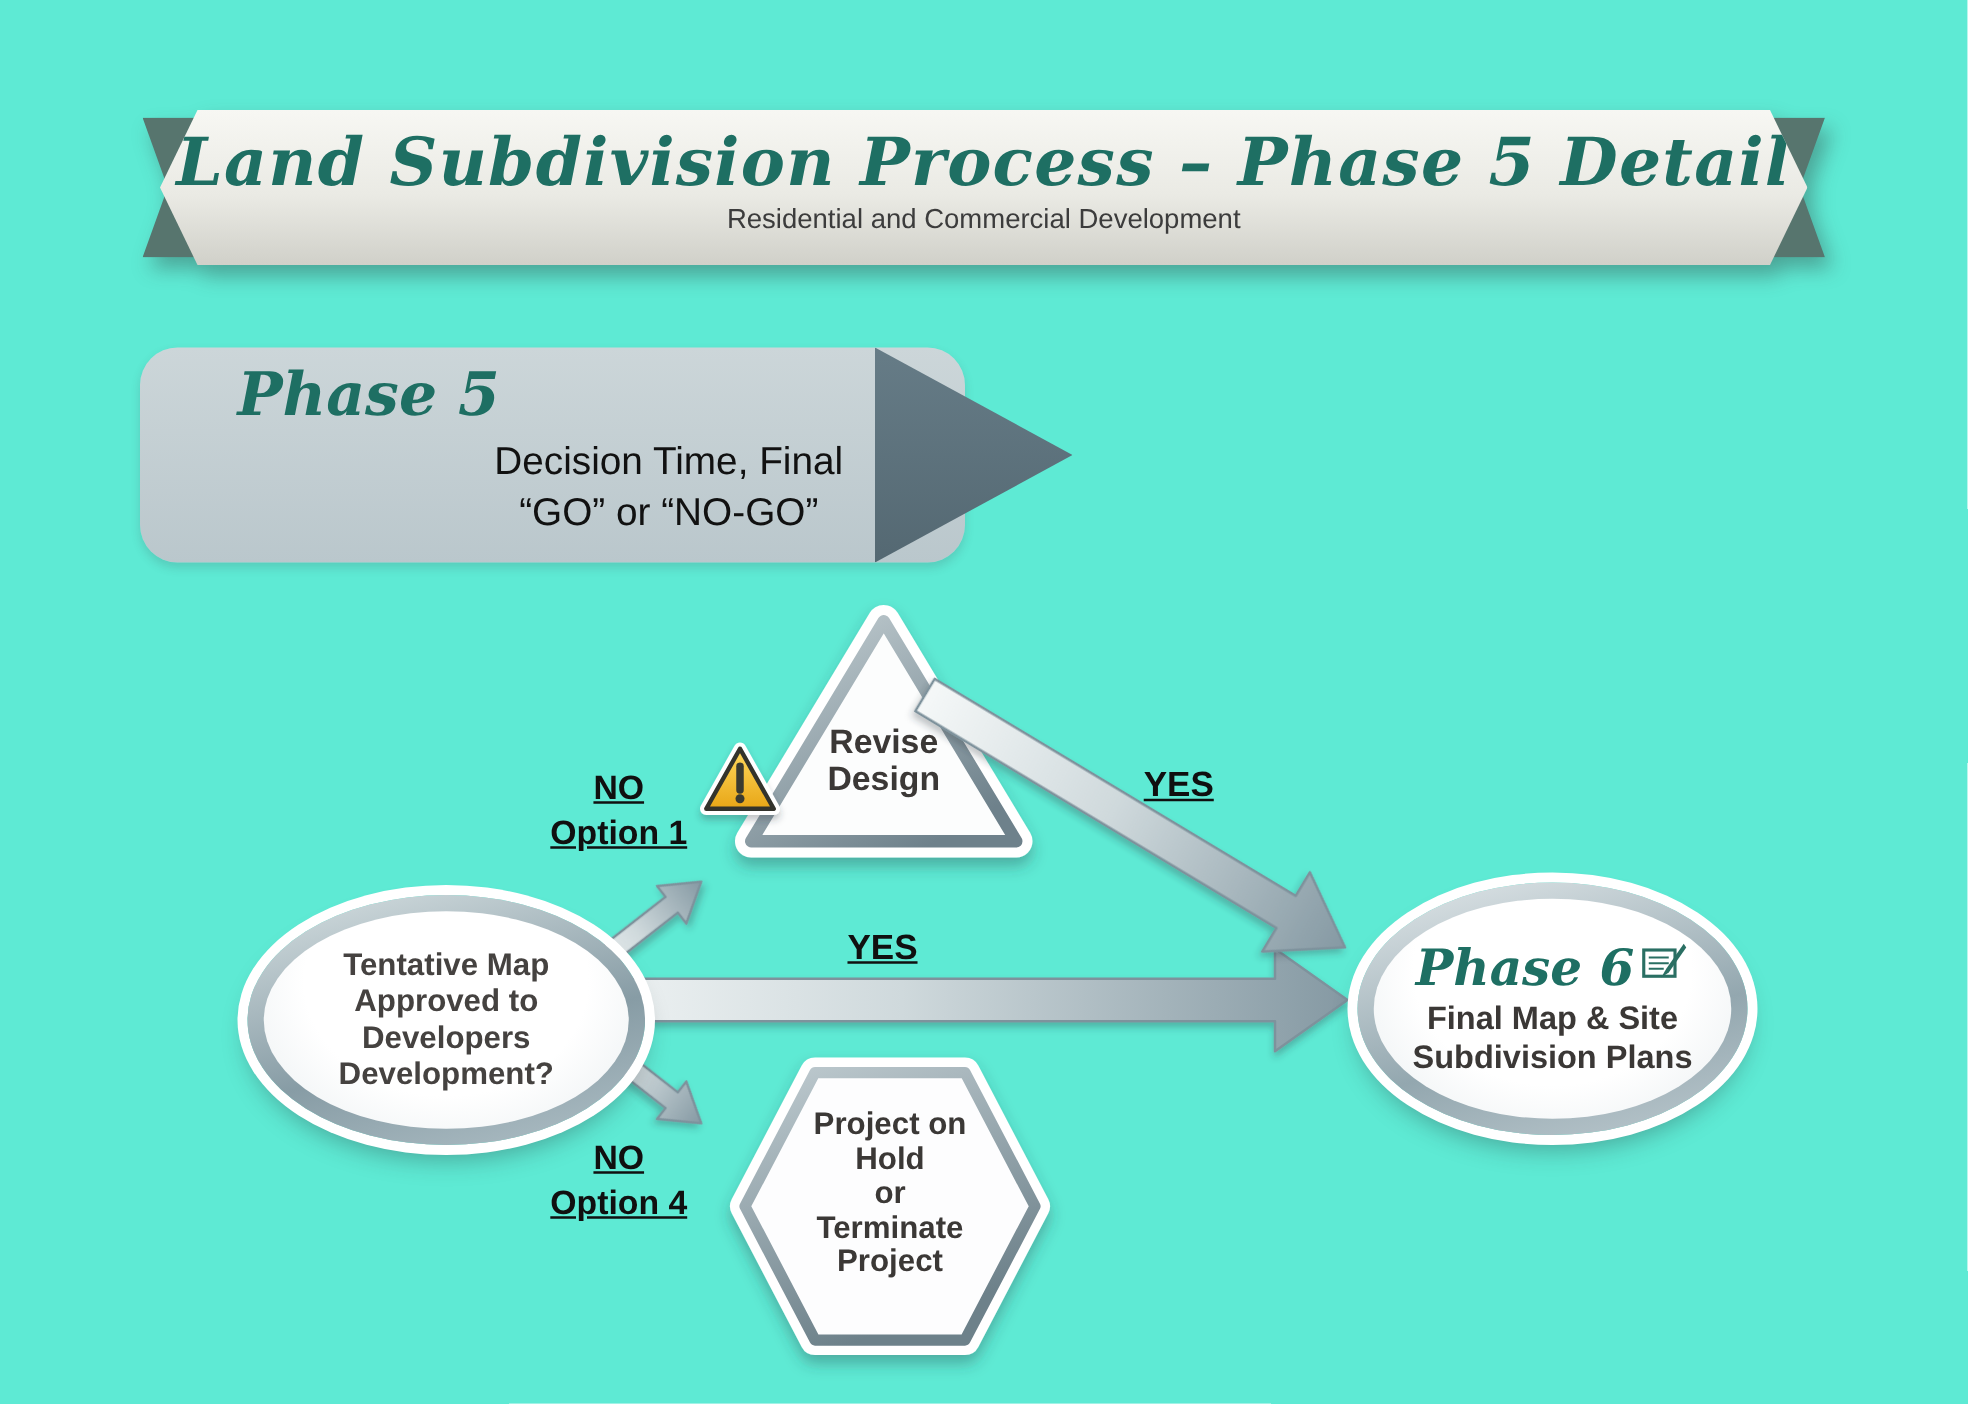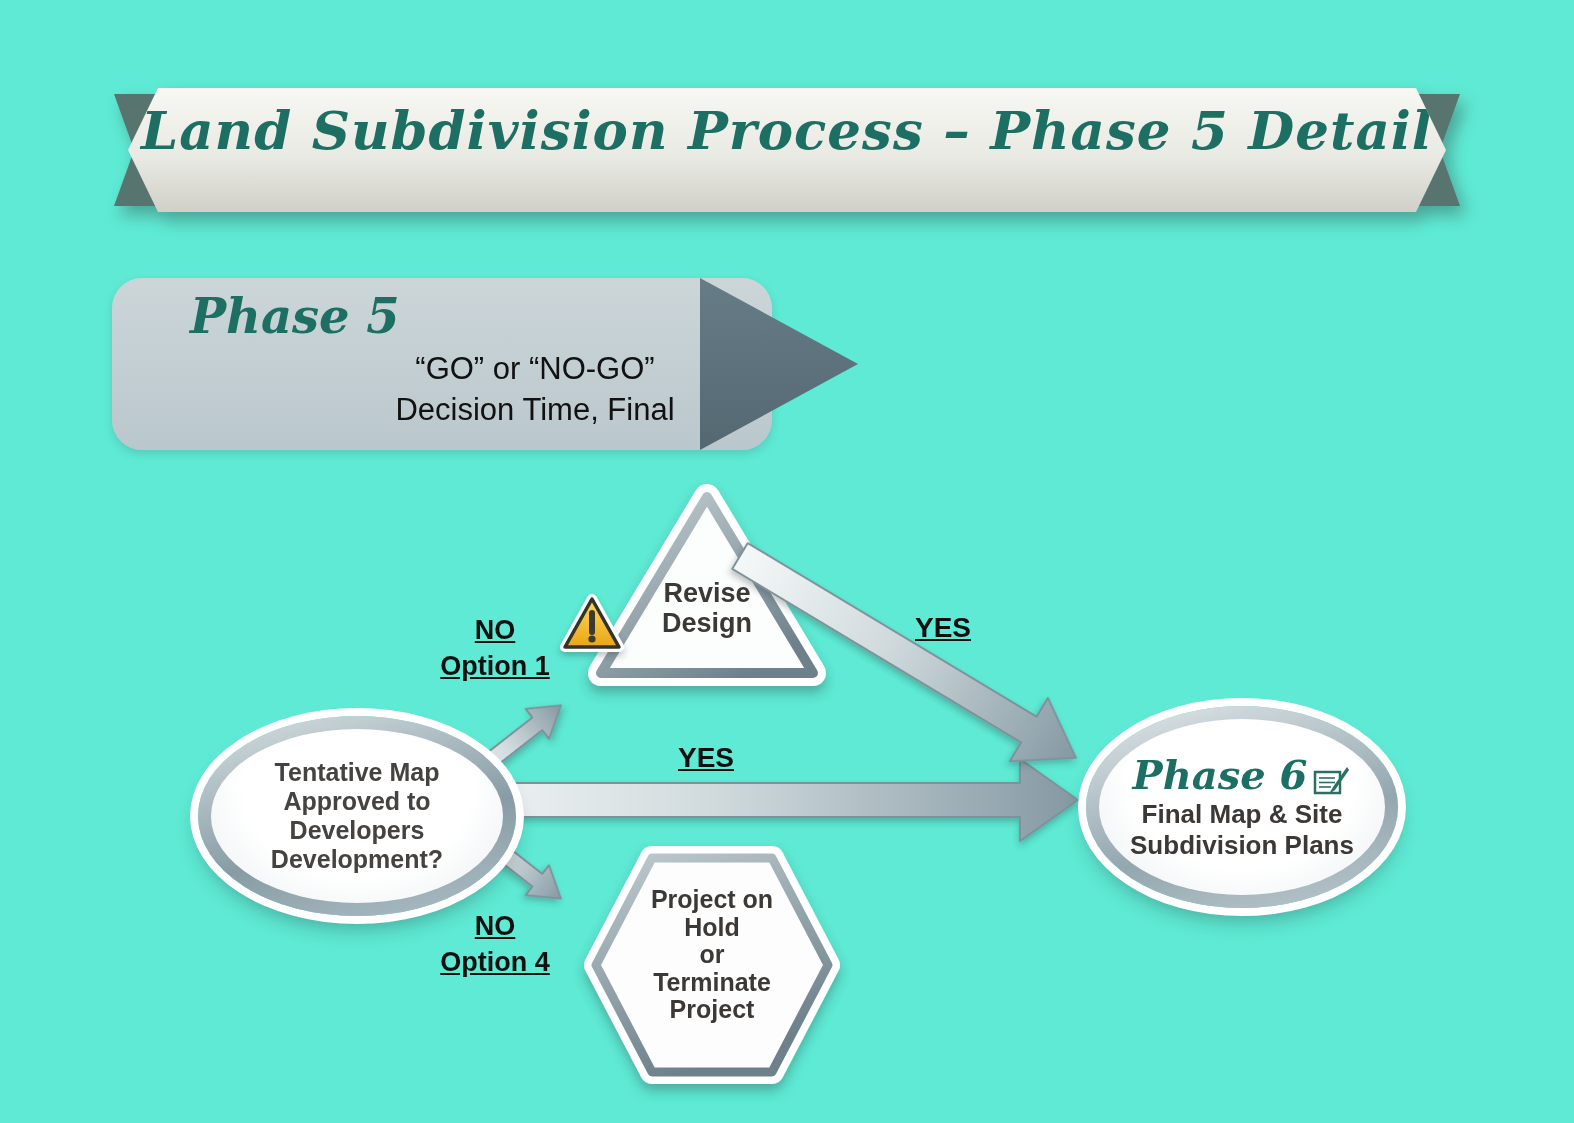--- a/index.html
+++ b/index.html
@@ -36,21 +36,21 @@
   .ellipse-outer{position:absolute;border-radius:50%;
                  box-shadow:0 0 0 8px #ffffff,0 12px 20px rgba(35,45,50,.35);}
   .ellipse-inner{position:absolute;inset:13px;border-radius:50%;
                  background:radial-gradient(ellipse at 50% 32%,#ffffff 55%,#e9eef0 100%);
                  display:flex;flex-direction:column;align-items:center;justify-content:center;}
   .decision-outer{left:198px;top:700px;width:318px;height:200px;
                   background:linear-gradient(165deg,#ccd7da 8%,#879ca5 58%,#a8b9c0 92%);}
   .phase6-outer{left:1086px;top:690px;width:312px;height:202px;
                 background:linear-gradient(165deg,#d7dfe2 8%,#93a7af 60%,#b4c2c8 92%);}
   .node-text{font-weight:bold;font-size:25px;line-height:29px;color:#454240;text-align:center;}
-  .p6-row{display:flex;align-items:flex-end;gap:6px;margin-bottom:2px;}
+  .p6-row{display:flex;align-items:flex-start;gap:6px;margin-bottom:2px;}
   .p6-label{font-family:"DejaVu Serif",serif;font-style:italic;font-weight:bold;
             font-size:40px;color:#1e6f63;line-height:44px;}
   .p6-text{font-weight:bold;font-size:26px;line-height:31px;color:#3b3836;text-align:center;}
 
   
   .shape-text{position:absolute;text-align:center;font-weight:bold;color:#3b3836;z-index:6;}
   .revise-text{left:607px;top:578px;width:200px;font-size:27px;line-height:30px;}
   .hex-text{left:596px;top:886px;width:232px;font-size:25px;line-height:27.5px;}
   .flow-label{position:absolute;text-align:center;font-weight:bold;color:#101010;z-index:6;text-decoration:underline;}
   .no1{left:405px;top:612px;width:180px;font-size:27px;line-height:36px;}
@@ -64,29 +64,30 @@
 </head>
 <body>
 
 <div class="stage">
 
   <div class="banner-wrap">
     <div class="ribbon-end left"></div>
     <div class="ribbon-end right"></div>
     <div class="banner-bar">
       <div class="banner-title">Land Subdivision Process – Phase 5 Detail</div>
+      <div class="banner-subtitle">Residential and Commercial Development</div>
     </div>
   </div>
 
   <div class="p5-box"></div>
   <div class="p5-arrow"></div>
   <div class="p5-label">Phase 5</div>
   <div class="p5-desc">
+    <div>Decision Time, Final</div>
     <div>“GO” or “NO-GO”</div>
-    <div>Decision Time, Final</div>
   </div>
 
   <svg class="flow" width="1574" height="1123" viewBox="0 0 1574 1123">
     <defs>
       <linearGradient id="agrad" x1="0" y1="0" x2="1" y2="0">
         <stop offset="0" stop-color="#f5f8f8"></stop>
         <stop offset="0.45" stop-color="#cfd9dc"></stop>
         <stop offset="1" stop-color="#8599a3"></stop>
       </linearGradient>
       <linearGradient id="tgrad" x1="0" y1="0" x2="0.7" y2="1">

